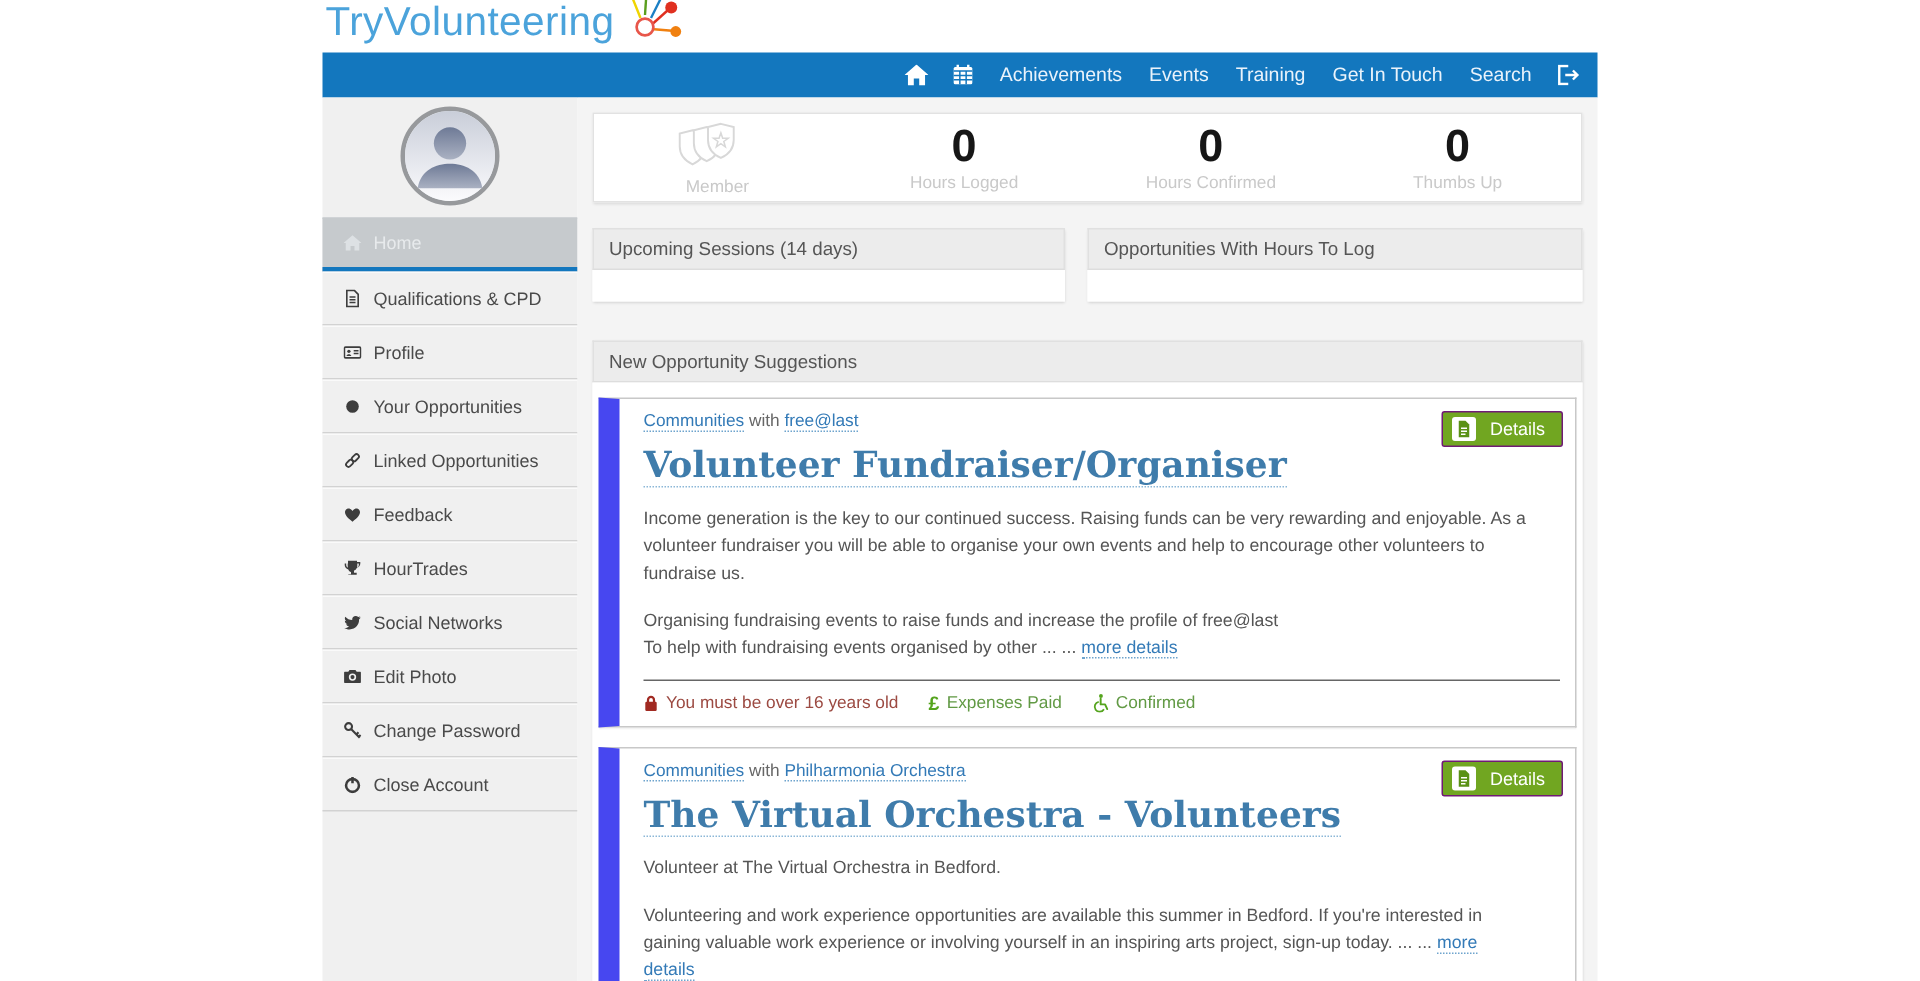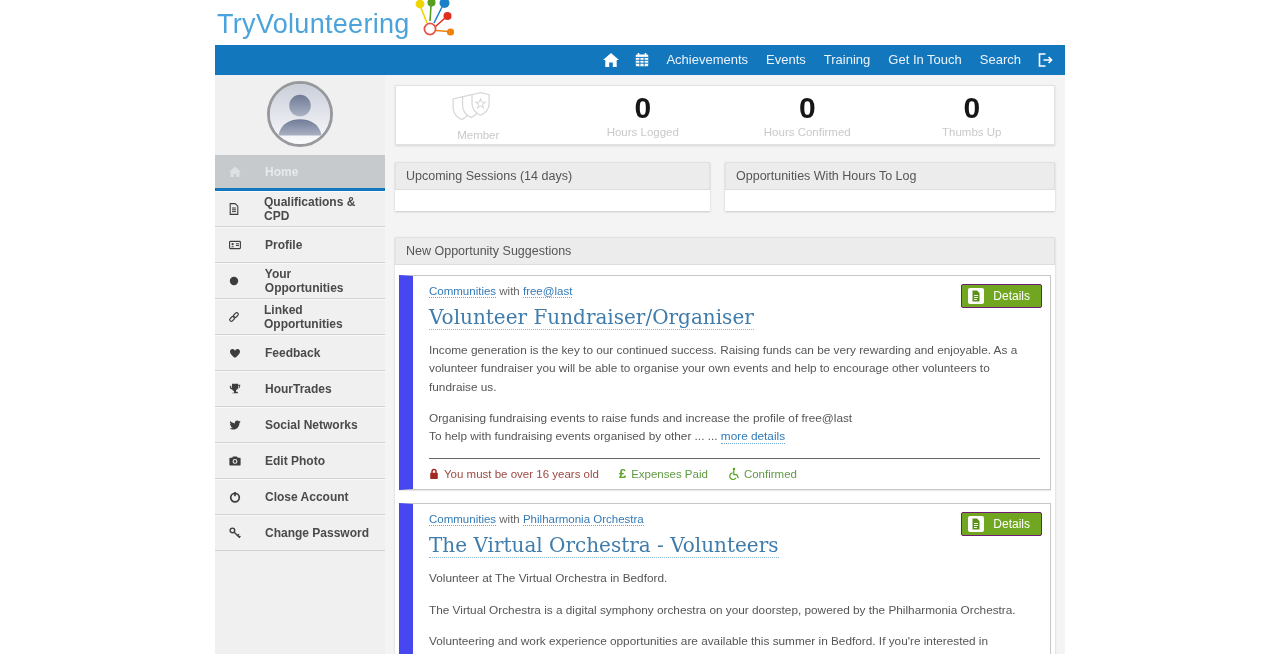--- a/index.html
+++ b/index.html
@@ -1,39 +1,39 @@
 <!DOCTYPE html>
 <html><head>
 <meta charset="utf-8">
 <style>
   * { box-sizing: border-box; margin: 0; padding: 0; }
   html,body { width:1280px; height:654px; overflow:hidden; background:#fff;
     font-family:"Liberation Sans","DejaVu Sans",sans-serif; }
   .page { margin-left:215px; width:850px; }
 
   
-  .logo-bar { height:45px; display:flex; align-items:flex-end; padding:2px 0 1px 2px; background:#fff; }
+  .logo-bar { height:35px; display:flex; align-items:flex-end; padding:2px 0 1px 2px; background:#fff; }
   .logo-text { font-size:27px; font-weight:300; color:#4ba3db; letter-spacing:.3px; line-height:40px; }
   .logo-icon { margin-left:4px; display:inline-block; }
 
   
   .navbar { height:30px; background:#1377be; display:flex; align-items:center;
     justify-content:flex-end; padding-right:4px; }
   .nav-item { color:#eaf3fb; font-size:13px; padding:0 9px; line-height:30px; cursor:pointer; text-decoration:none; }
   .nav-icon { padding:0 8px; display:flex; align-items:center; cursor:pointer; }
 
   
   .layout { display:flex; min-height:579px; align-items:stretch; }
   .sidebar { width:170px; flex:0 0 170px; background:#f0f0f0; }
   .avatar-wrap { padding:6px 0 8px; display:flex; justify-content:center; }
   .avatar { width:66px; height:66px; border-radius:50%; border:3px solid #97999c; overflow:hidden; background:#e7eaef; }
   .avatar svg { display:block; }
   .menu { list-style:none; }
-  .menu-item { height:36px; display:flex; align-items:center; gap:24px; padding:0 13px;
-    font-size:12px; color:#4a4a4a; border-bottom:1px solid #d2d2d2; border-top:1px solid #fafafa; cursor:pointer;font-weight:bold; }
+  .menu-item { height:36px; display:flex; align-items:center; gap:8px; padding:0 13px;
+    font-size:12px; color:#4a4a4a; border-bottom:1px solid #d2d2d2; border-top:1px solid #fafafa; cursor:pointer; }
   .menu-item .mi-icon { width:13px; height:13px; display:flex; align-items:center; justify-content:center; color:#3d3d3d; }
   .menu-item .mi-icon svg { width:12px; height:12px; }
   .menu-item.active { background:#c6cacd; color:#e7eaec; border-bottom:3px solid #1377be; border-top:1px solid #c6cacd; }
   .menu-item.active .mi-icon { color:#dde1e4; }
 
   
   .main { flex:1; background:#f4f4f4; padding:10px; }
   .panel { background:#fff; border:1px solid #e2e2e2; box-shadow:0 1px 2px rgba(0,0,0,.12); }
 
   .stats-panel { display:flex; align-items:center; height:60px; margin-bottom:17px; }
@@ -52,21 +52,21 @@
 
   .sugg-panel { background:#fff; box-shadow:0 1px 2px rgba(0,0,0,.18); }
   .sugg-body { padding:10px 4px 2px; background:#fff; }
 
   .opp-card { position:relative; background:#fff; border:1px solid #c8c8c8;
     border-left:14px solid #4747f0; margin-bottom:13px; padding:9px 10px 0 16px;
     box-shadow:0 1px 1px rgba(0,0,0,.08); }
   .opp-meta { font-size:11.5px; color:#666; margin-bottom:7px; }
   a.dotted { color:#337ab7; text-decoration:none; border-bottom:1px dotted #6ea4cd; cursor:pointer; }
   .opp-title { display:inline-block; font-family:"DejaVu Serif","Liberation Serif",serif;
-    font-weight:400; font-size:20px; color:#3f7cab; border-bottom:1px dotted #8cb7d7;
+    font-weight:700; font-size:24px; color:#3f7cab; border-bottom:1px dotted #8cb7d7;
     margin:1px 0 11px; cursor:pointer; text-decoration:none; }
   .opp-text { font-size:11.8px; color:#555; line-height:1.55; margin:0 0 13px; padding-right:20px; }
   .opp-tags { border-top:1px solid #666; display:flex; align-items:center; gap:20px;
     padding:8px 0 9px; font-size:11.5px; }
   .tag { display:flex; align-items:center; gap:5px; }
   .tag.red { color:#9c4a42; }
   .tag.green { color:#629a45; }
   .tag .pound { color:#55a41e; font-weight:bold; font-size:13px; line-height:12px; }
   .details-btn { position:absolute; top:8px; right:8px; background:#71a621; border:1px solid #701a75;
     border-radius:2px; color:#fff; font-size:12px; padding:3px 11px 3px 6px; display:flex;
@@ -227,34 +227,34 @@
               <svg viewBox="0 0 12 12">
                 <path fill="currentColor" d="M1 2.8h2.2L4 1.6h4l.8 1.2H11c.3 0 .6.3.6.6v6.4c0 .3-.3.6-.6.6H1c-.3 0-.6-.3-.6-.6V3.4c0-.3.3-.6.6-.6z"></path>
                 <circle cx="6" cy="6.4" r="1.9" fill="none" stroke="#f0f0f0" stroke-width="1.1"></circle>
               </svg>
             </span>
             <span>Edit Photo</span>
           </li>
           <li class="menu-item">
             <span class="mi-icon">
               <svg viewBox="0 0 12 12">
+                <circle cx="3.4" cy="3.4" r="2.3" fill="none" stroke="currentColor" stroke-width="1.4"></circle>
+                <path d="M5.2 5.2l5.6 5.6M8.6 8.6l1.4-1.4M10.2 10.2l1.2-1.2" fill="none" stroke="currentColor" stroke-width="1.4"></path>
+              </svg>
+            </span>
+            <span>Change Password</span>
+          </li>
+          <li class="menu-item">
+            <span class="mi-icon">
+              <svg viewBox="0 0 12 12">
                 <circle cx="6" cy="6.6" r="4.3" fill="none" stroke="currentColor" stroke-width="1.7"></circle>
                 <path d="M6 1v4.2" stroke="currentColor" stroke-width="1.7"></path>
               </svg>
             </span>
             <span>Close Account</span>
-          </li>
-          <li class="menu-item">
-            <span class="mi-icon">
-              <svg viewBox="0 0 12 12">
-                <circle cx="3.4" cy="3.4" r="2.3" fill="none" stroke="currentColor" stroke-width="1.4"></circle>
-                <path d="M5.2 5.2l5.6 5.6M8.6 8.6l1.4-1.4M10.2 10.2l1.2-1.2" fill="none" stroke="currentColor" stroke-width="1.4"></path>
-              </svg>
-            </span>
-            <span>Change Password</span>
           </li>
         </ul>
     </aside>
 
     <section class="main">
 
       <div class="panel stats-panel">
         <div class="stat">
           <div class="member-icon">
             <svg width="62" height="36" viewBox="0 0 62 42">
@@ -342,21 +342,20 @@
                 <span class="det-ic">
                   <svg width="10" height="12" viewBox="0 0 10 12">
                     <path d="M1.5 .5h4.5L8.5 3v8.5h-7z" fill="#5a9116"></path>
                     <path d="M3 5.5h4M3 7.5h4M3 9.5h3" stroke="#fff" stroke-width="0.9"></path>
                   </svg>
                 </span>
                 <span>Details</span>
               </button>
               <div><a class="opp-title">The Virtual Orchestra - Volunteers</a></div>
               <p class="opp-text">Volunteer at The Virtual Orchestra in Bedford.</p>
-              <p class="opp-text">The Virtual Orchestra is a digital symphony orchestra on your doorstep, powered by the Philharmonia Orchestra.</p>
               <p class="opp-text">Volunteering and work experience opportunities are available this summer in Bedford. If you're interested in gaining valuable work experience or involving yourself in an inspiring arts project, sign-up today. ... ... <a class="dotted">more details</a></p>
             </div>
           </div>
       </div>
 
     </section>
   </div>
 </div>
 
 </body></html>

